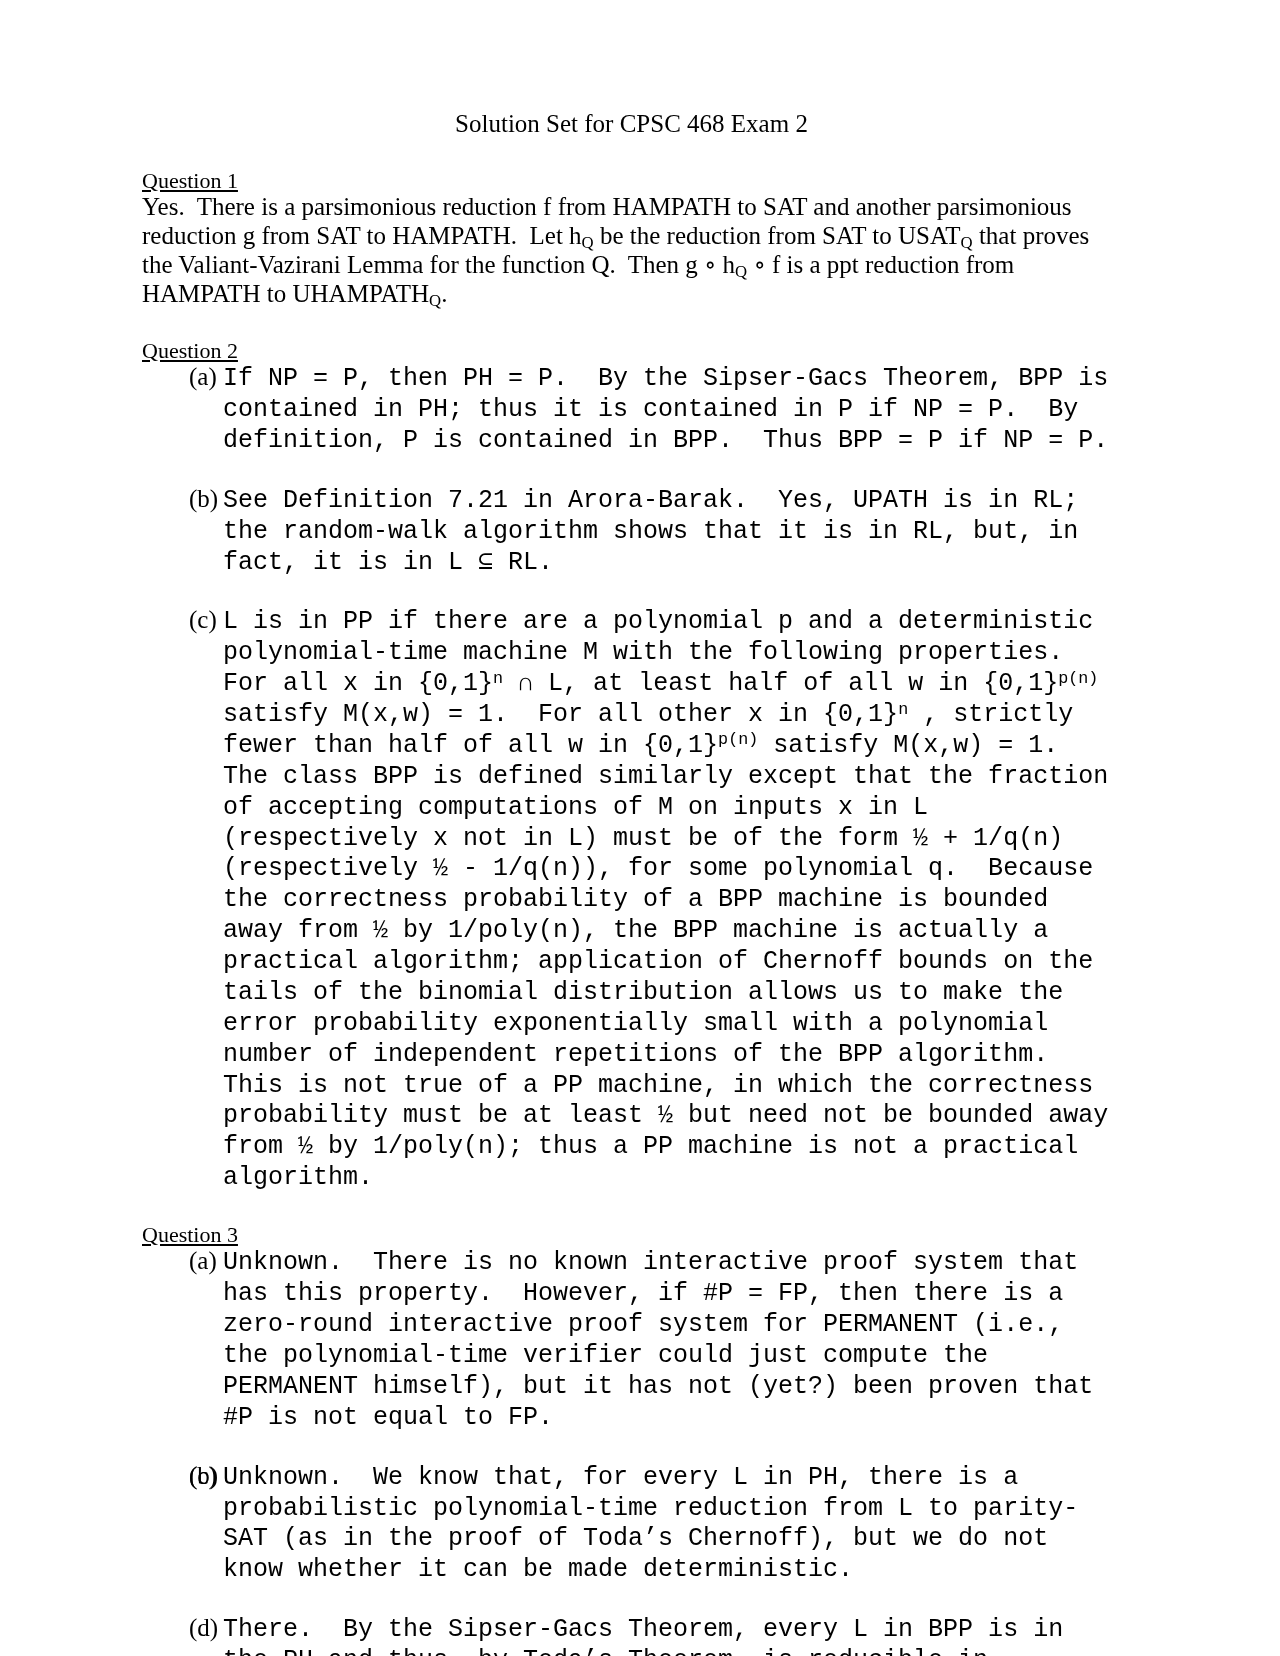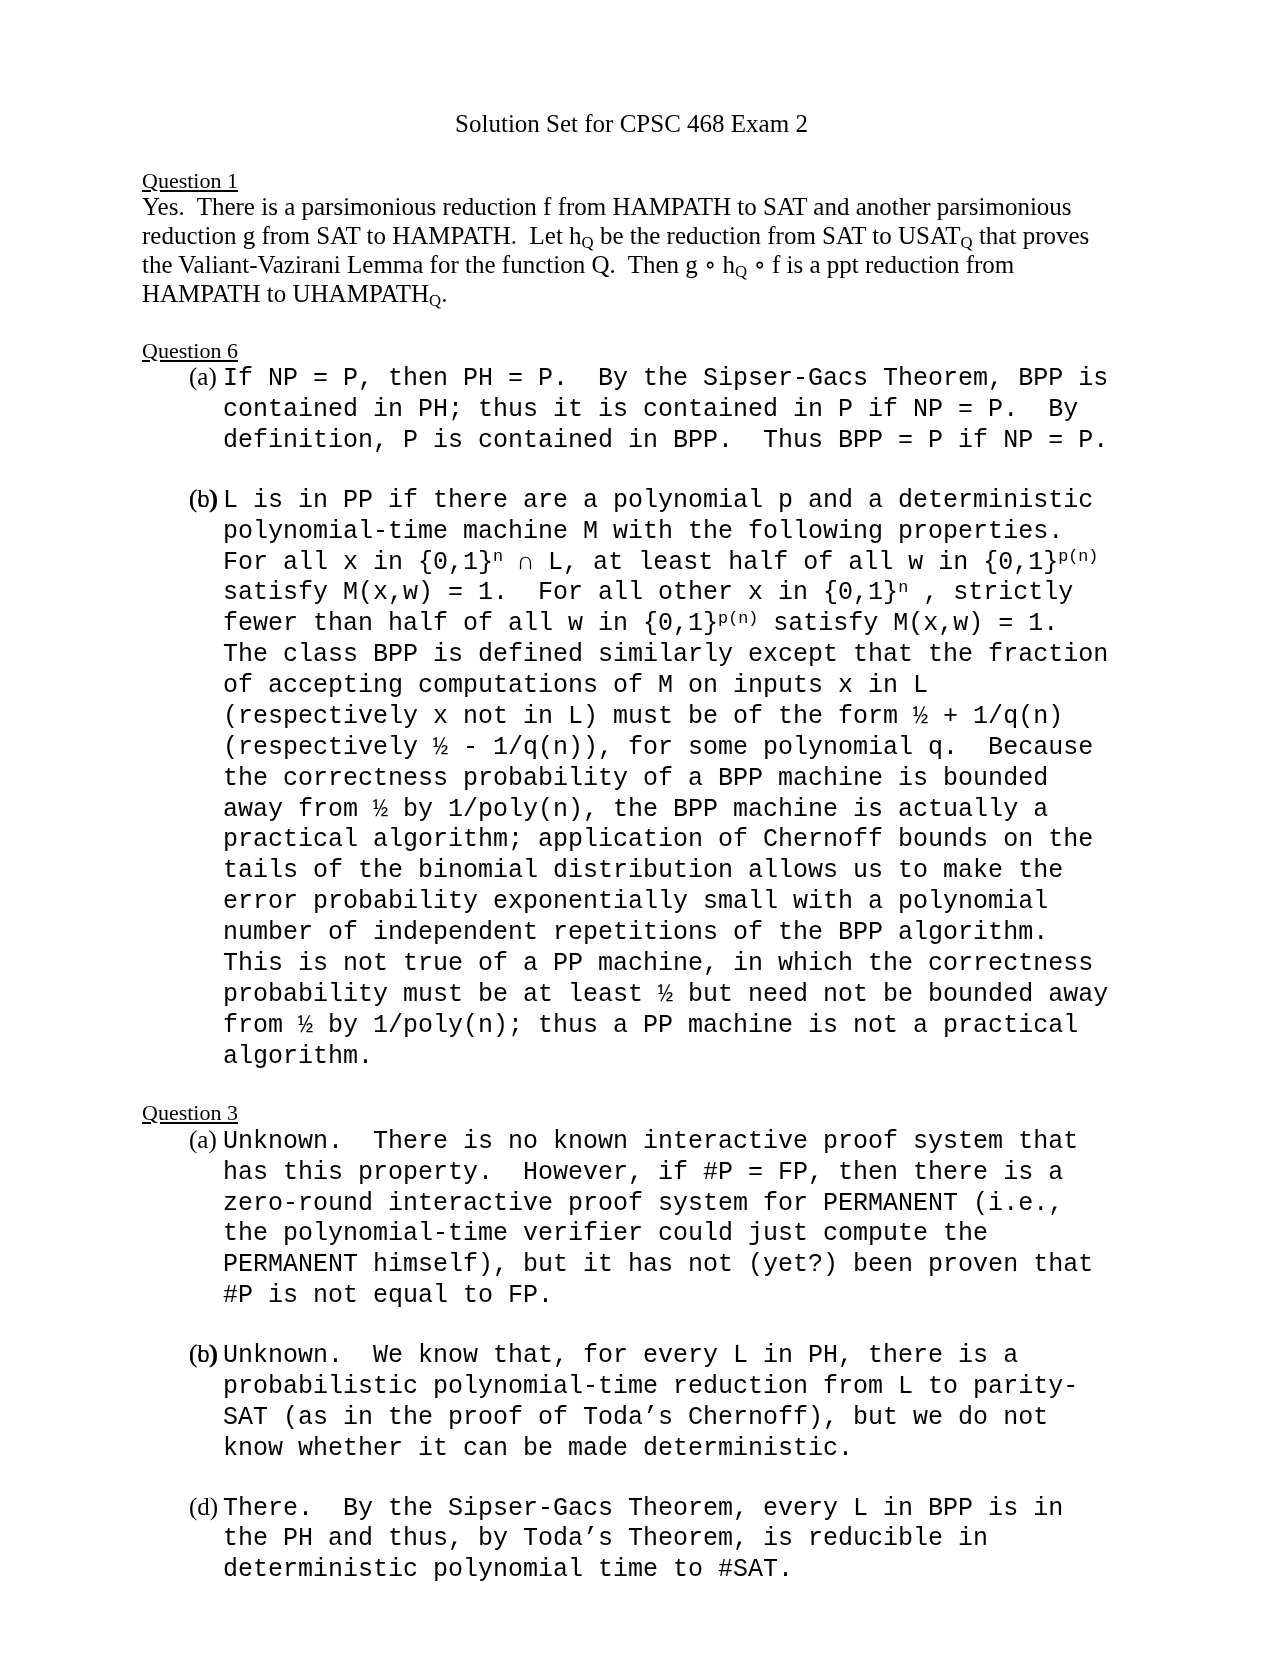--- a/index.html
+++ b/index.html
@@ -77,27 +77,28 @@
 
   <h1 class="title">Solution Set for CPSC 468 Exam 2</h1>
 
 
   <section>
     <h2 class="q-heading">Question 1</h2>
     <p class="para rich"><span>Yes.  There is a parsimonious reduction f from HAMPATH to SAT and another parsimonious reduction g from SAT to HAMPATH.  Let h</span><sub>Q</sub><span> be the reduction from SAT to USAT</span><sub>Q</sub><span> that proves the Valiant-Vazirani Lemma for the function Q.  Then g ∘ h</span><sub>Q</sub><span> ∘ f is a ppt reduction from HAMPATH to UHAMPATH</span><sub>Q</sub><span>.</span></p>
   </section>
 
   <section>
-    <h2 class="q-heading">Question 6</h2>
+    <h2 class="q-heading">Question 2</h2>
     <div class="item">
       <span class="marker">(a)</span>
       <span class="item-body rich"><span>If NP = P, then PH = P.  By the Sipser-Gacs Theorem, BPP is contained in PH; thus it is contained in P if NP = P.  By definition, P is contained in BPP.  Thus BPP = P if NP = P.</span></span>
     </div>
     <div class="item">
       <span class="marker">(b)</span>
+      <span class="item-body rich"><span>See Definition 7.21 in Arora-Barak.  Yes, UPATH is in RL; the random-walk algorithm shows that it is in RL, but, in fact, it is in L ⊆ RL.</span></span>
     </div>
     <div class="item">
       <span class="marker">(c)</span>
       <span class="item-body rich"><span>L is in PP if there are a polynomial p and a deterministic polynomial-time machine M with the following properties.  For all x in {0,1}</span><sup>n</sup><span> ∩ L, at least half of all w in {0,1}</span><sup>p(n)</sup><span> satisfy M(x,w) = 1.  For all other x in {0,1}</span><sup>n</sup><span> , strictly fewer than half of all w in {0,1}</span><sup>p(n)</sup><span> satisfy M(x,w) = 1.  The class BPP is defined similarly except that the fraction of accepting computations of M on inputs x in L (respectively x not in L) must be of the form ½ + 1/q(n) (respectively ½ - 1/q(n)), for some polynomial q.  Because the correctness probability of a BPP machine is bounded away from ½ by 1/poly(n), the BPP machine is actually a practical algorithm; application of Chernoff bounds on the tails of the binomial distribution allows us to make the error probability exponentially small with a polynomial number of independent repetitions of the BPP algorithm.  This is not true of a PP machine, in which the correctness probability must be at least ½ but need not be bounded away from ½ by 1/poly(n); thus a PP machine is not a practical algorithm.</span></span>
     </div>
   </section>
 
   <section>
     <h2 class="q-heading">Question 3</h2>
     <div class="item">

